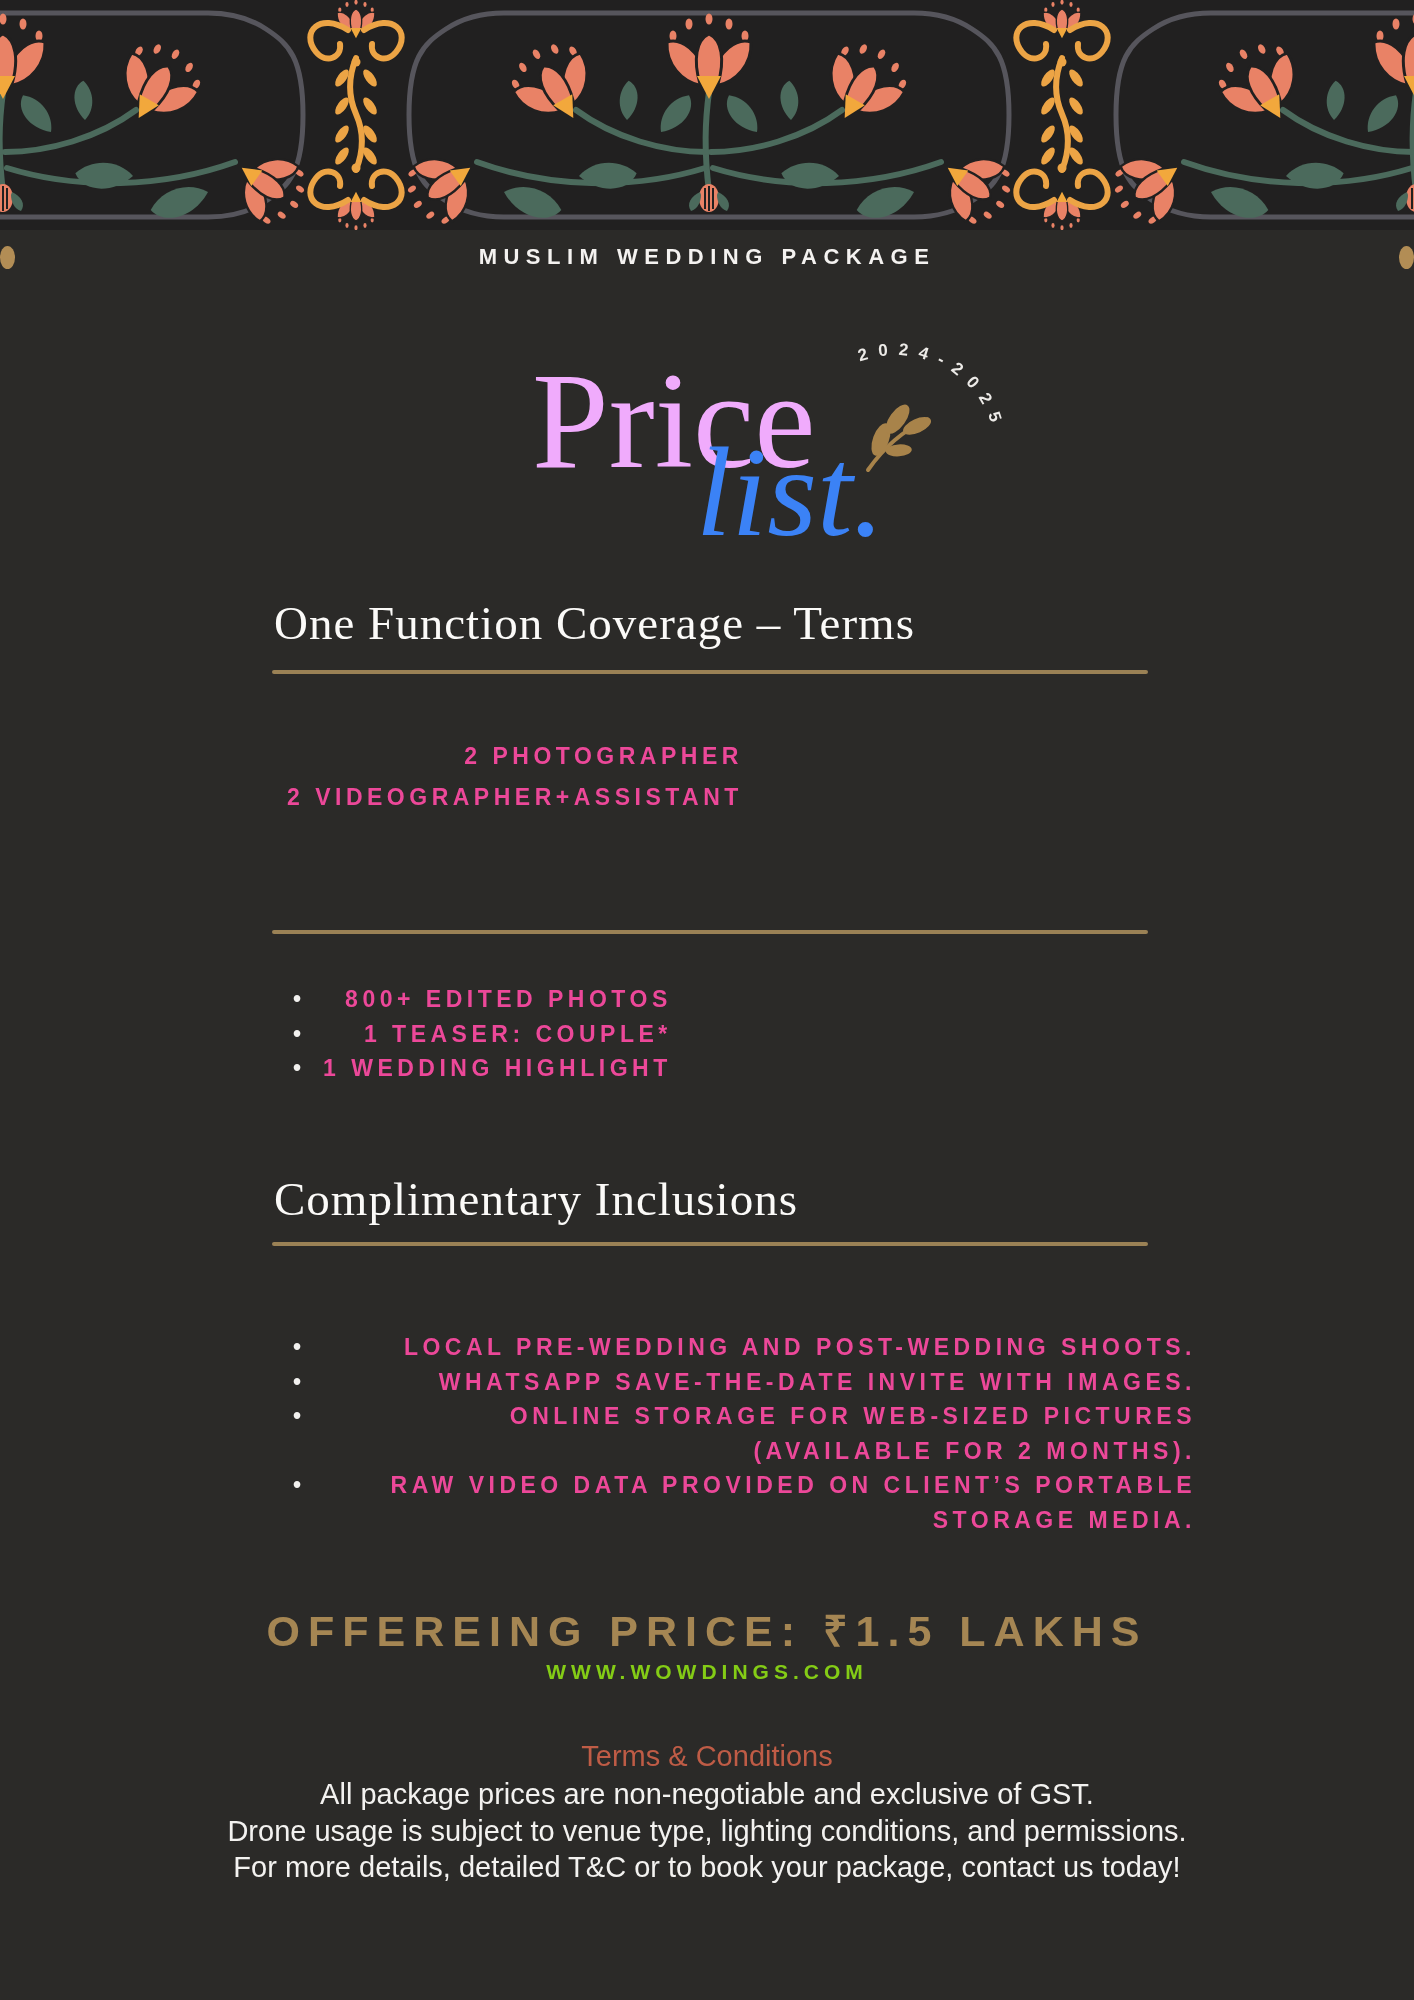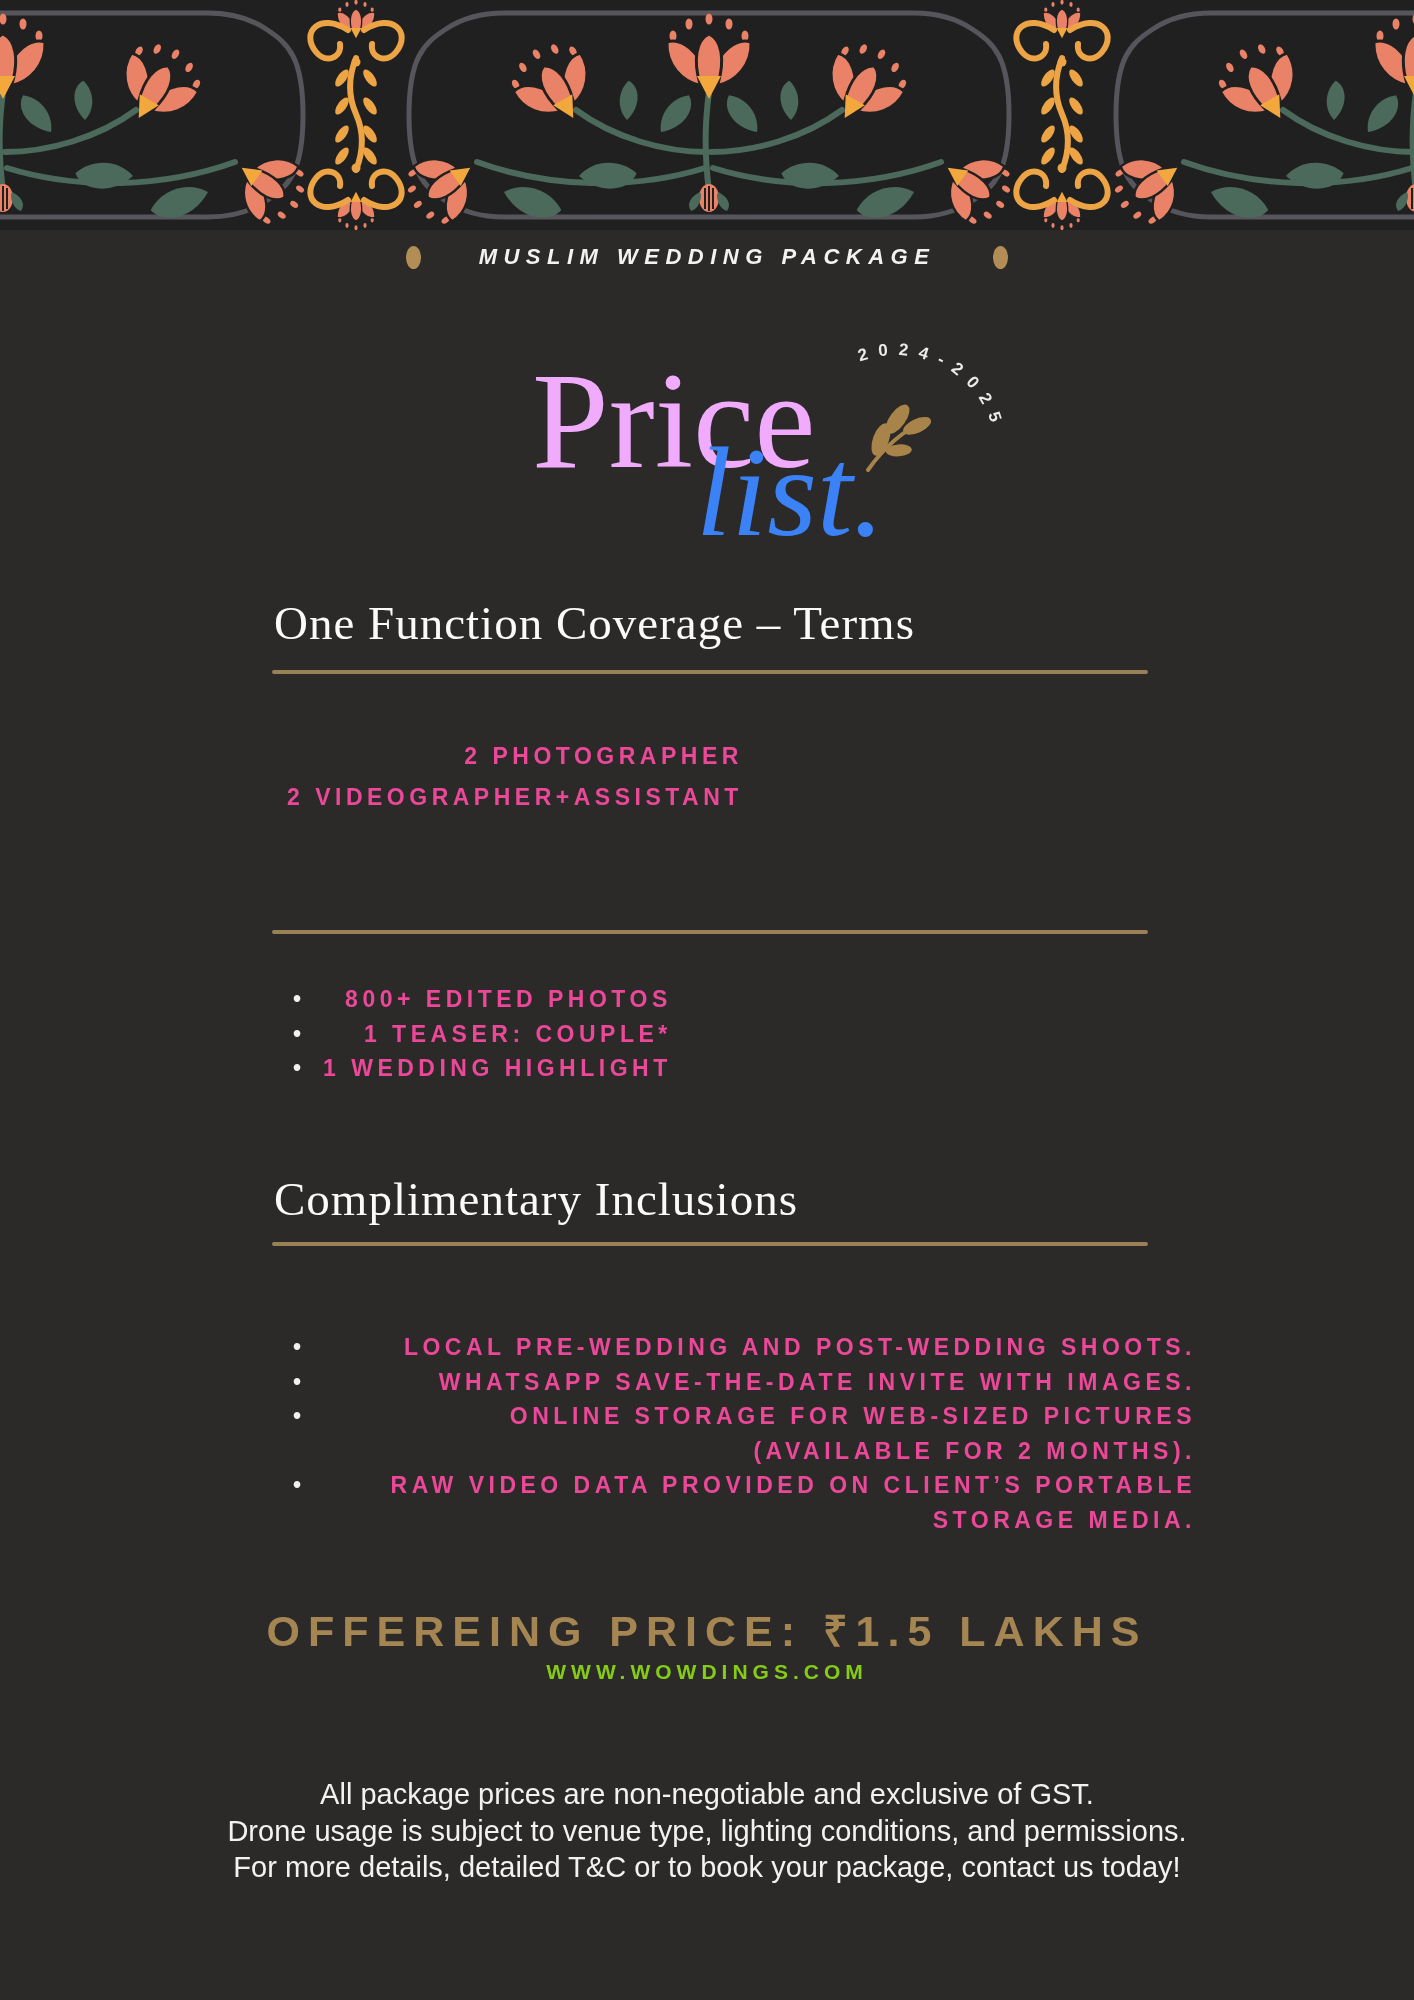--- a/index.html
+++ b/index.html
@@ -18,21 +18,21 @@
   }
   html,body{margin:0;padding:0;background:#161616;}
   .page{
     position:relative;width:1414px;height:2000px;margin:0 auto;
     background:var(--page-bg);overflow:hidden;
     font-family:"Liberation Sans",sans-serif;color:var(--white);
   }
   .border-svg{position:absolute;top:0;left:0;display:block;}
 
   .eyebrow{position:absolute;top:244px;left:0;width:100%;
-    display:flex;align-items:center;justify-content:center;gap:58px;font-style:italic;}
+    display:flex;align-items:center;justify-content:space-between;gap:58px;}
   .eyebrow .dot{width:15px;height:23px;border-radius:50%;background:var(--tan);}
   .eyebrow .label{font-size:22px;font-weight:700;letter-spacing:6.5px;color:#f4f2f0;}
 
   .logo-price{position:absolute;left:532px;top:352px;line-height:1;
     font-family:"Liberation Serif",serif;font-size:138px;color:#f0abfc;}
   .logo-list{position:absolute;left:696px;top:428px;line-height:1;
     font-family:"Liberation Serif",serif;font-style:italic;font-size:128px;color:#3b82f6;}
   .years-svg{position:absolute;left:830px;top:320px;}
   .years-text{font-family:"Liberation Sans",sans-serif;font-size:17px;
     letter-spacing:10px;fill:#edebe8;font-weight:700;}
@@ -189,19 +189,20 @@
   <ul class="bullets caps" id="incl-list" style="top:1326px;">
     <li>LOCAL PRE-WEDDING AND POST-WEDDING SHOOTS.</li>
     <li>WHATSAPP SAVE-THE-DATE INVITE WITH IMAGES.</li>
     <li>ONLINE STORAGE FOR WEB-SIZED PICTURES (AVAILABLE FOR 2 MONTHS).</li>
     <li>RAW VIDEO DATA PROVIDED ON CLIENT’S PORTABLE STORAGE MEDIA.</li>
   </ul>
 
   <div class="offer">OFFEREING PRICE: ₹1.5 LAKHS</div>
   <div class="website">WWW.WOWDINGS.COM</div>
 
+  <div class="terms-title">Terms &amp; Conditions</div>
   <div class="terms-lines">
     <div>All package prices are non-negotiable and exclusive of GST.</div>
     <div>Drone usage is subject to venue type, lighting conditions, and permissions.</div>
     <div>For more details, detailed T&amp;C or to book your package, contact us today!</div>
   </div>
 
 </div>
 
 </body></html>

